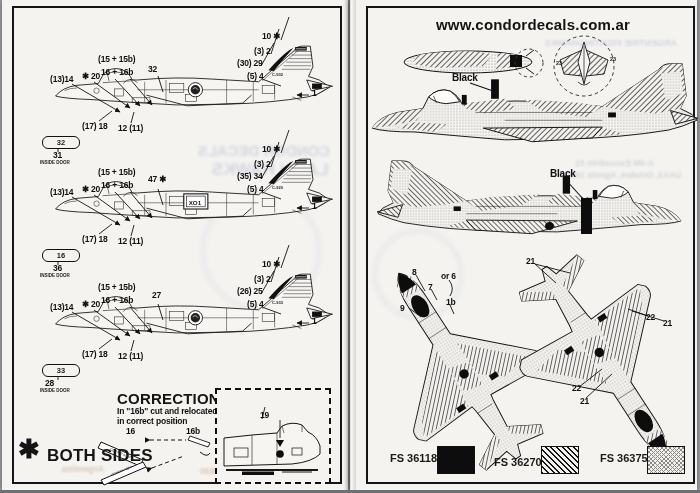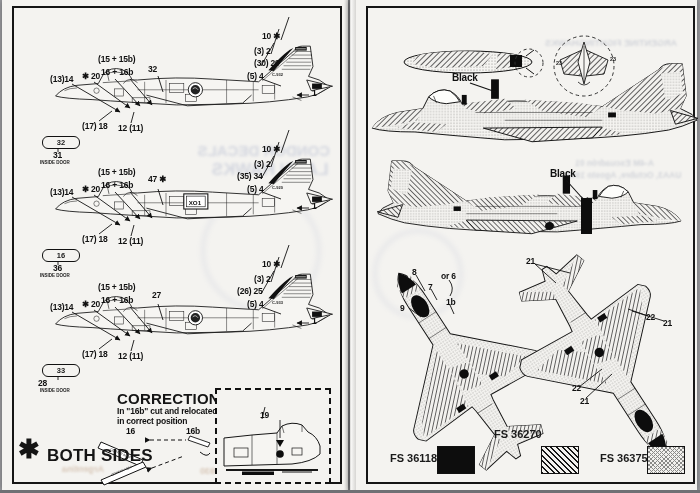--- a/index.html
+++ b/index.html
@@ -141,21 +141,21 @@
       <path d="M158,56 q3,-3 6,1" stroke="#eee" fill="none" stroke-width=".8"></path>
       <text x="247" y="41" font-size="4.5" font-weight="bold" fill="#222">C-932</text>
     </svg>
     <span class="cl" style="left:98px;top:54px">(15 + 15b)</span>
     <span class="cl" style="left:101px;top:67px">16 + 16b</span>
     <span class="cl" style="left:50px;top:74px">(13)14</span>
     <span class="cl" style="left:82px;top:71px">✱ 20</span>
     <span class="cl" style="left:148px;top:64px">32</span>
     <span class="cl" style="left:262px;top:31px">10 ✱</span>
     <span class="cl" style="left:254px;top:46px">(3) 2</span>
-    <span class="cl" style="left:254px;top:58px">(30) 29</span>
+    <span class="cl" style="left:237px;top:58px">(30) 29</span>
     <span class="cl" style="left:247px;top:71px">(5) 4</span>
     <span class="cl" style="left:312px;top:88px">1</span>
     <span class="cl" style="left:82px;top:121px">(17) 18</span>
     <span class="cl" style="left:118px;top:123px">12 (11)</span>
     <div class="doorbox" style="left:42px;top:136px">32</div>
     <span class="cl" style="left:53px;top:150px">31</span>
     <span class="tiny" style="left:40px;top:160px">INSIDE DOOR</span>
   </div>
 
   <div class="acgroup" style="top:113px">
@@ -197,21 +197,21 @@
     <span class="cl" style="left:82px;top:71px">✱ 20</span>
     <span class="cl" style="left:152px;top:62px">27</span>
     <span class="cl" style="left:262px;top:31px">10 ✱</span>
     <span class="cl" style="left:254px;top:46px">(3) 2</span>
     <span class="cl" style="left:237px;top:58px">(26) 25</span>
     <span class="cl" style="left:247px;top:71px">(5) 4</span>
     <span class="cl" style="left:312px;top:88px">1</span>
     <span class="cl" style="left:82px;top:121px">(17) 18</span>
     <span class="cl" style="left:118px;top:123px">12 (11)</span>
     <div class="doorbox" style="left:42px;top:136px">33</div>
-    <span class="cl" style="left:38px;top:150px">28</span>
+    <span class="cl" style="left:45px;top:150px">28</span>
     <span class="tiny" style="left:40px;top:160px">INSIDE DOOR</span>
   </div>
 
   <div class="titleL" style="left:117px;top:390px;font-size:15px">CORRECTION</div>
   <div class="cl" style="left:117px;top:406px">In "16b" cut and relocated</div>
   <div class="cl" style="left:117px;top:416px">in correct position</div>
   <span class="cl" style="left:126px;top:426px">16</span>
   <span class="cl" style="left:186px;top:426px">16b</span>
   <svg class="planesvg" style="left:98px;top:430px" width="120" height="52" viewBox="0 0 120 52">
     <polygon points="3,12 45,30 42,36 0,18" fill="#fff" stroke="#111" stroke-width="1"></polygon>
@@ -235,20 +235,21 @@
     <rect x="12" y="28" width="14" height="9" fill="none" stroke="#161616" stroke-width=".7"></rect>
     <rect x="70" y="28" width="10" height="7" fill="none" stroke="#161616" stroke-width=".7"></rect>
     <polygon points="54,20 62,20 58,27" fill="#0d0d0d"></polygon>
     <circle cx="58" cy="34" r="3.8" fill="#0d0d0d"></circle>
     <line x1="58" y1="0" x2="58" y2="18" stroke="#161616" stroke-width=".9"></line>
     <path d="M4,50 H96" stroke="#161616" stroke-width="2"></path>
     <rect x="20" y="51.5" width="32" height="3.5" fill="#0d0d0d"></rect>
     <path d="M60,52 H90" stroke="#161616" stroke-width="1"></path>
   </svg>
 
+  <div class="titleL" style="left:388px;top:16px;width:290px;text-align:center;font-size:15px;letter-spacing:.2px">www.condordecals.com.ar</div>
 
   <svg class="planesvg" style="left:398px;top:42px" width="150" height="44" viewBox="0 0 150 44">
     <ellipse cx="70" cy="20" rx="64" ry="11" fill="url(#pdots)" stroke="#141414" stroke-width="1"></ellipse>
     <path d="M20,13 Q45,8.5 75,9.5 L95,12 L85,24 L40,26 L14,22 Z" fill="url(#phatch)" stroke="none"></path>
     <path d="M100,11 L122,13 L124,24 L98,27 Z" fill="url(#phatch)" stroke="none"></path>
     <rect x="112" y="13" width="12" height="12" fill="#0d0d0d"></rect>
     <path d="M128,14 l8,-6 M128,26 l8,6" stroke="#141414" stroke-width="1" fill="none"></path>
     <circle cx="131" cy="21" r="14" fill="none" stroke="#333" stroke-width="1" stroke-dasharray="3 3"></circle>
   </svg>
 
@@ -287,21 +288,21 @@
   <span class="cl" style="left:446px;top:297px">1b</span>
   <span class="cl" style="left:400px;top:303px">9</span>
   <span class="cl" style="left:526px;top:256px">21</span>
   <span class="cl" style="left:646px;top:312px">22</span>
   <span class="cl" style="left:663px;top:318px">21</span>
   <span class="cl" style="left:572px;top:383px">22</span>
   <span class="cl" style="left:580px;top:396px">21</span>
 
   <span class="leg-label" style="left:390px;top:452px">FS 36118</span>
   <div class="swatch sw-black" style="left:437px;top:446px"></div>
-  <span class="leg-label" style="left:494px;top:428px">FS 36270</span>
+  <span class="leg-label" style="left:494px;top:456px">FS 36270</span>
   <div class="swatch sw-hatch" style="left:541px;top:446px"></div>
   <span class="leg-label" style="left:600px;top:452px">FS 36375</span>
   <div class="swatch sw-dots" style="left:647px;top:446px"></div>
 
   <svg style="position:absolute;left:0;top:0;pointer-events:none" width="700" height="493" viewBox="0 0 700 493">
     <g stroke="#111" stroke-width=".9" fill="none">
       <g id="ldr">
         <path d="M72,84 L120,112" marker-end="url(#ah)"></path>
         <path d="M94,82 L130,108" marker-end="url(#ah)"></path>
         <path d="M115,79 L140,106" marker-end="url(#ah)"></path>

